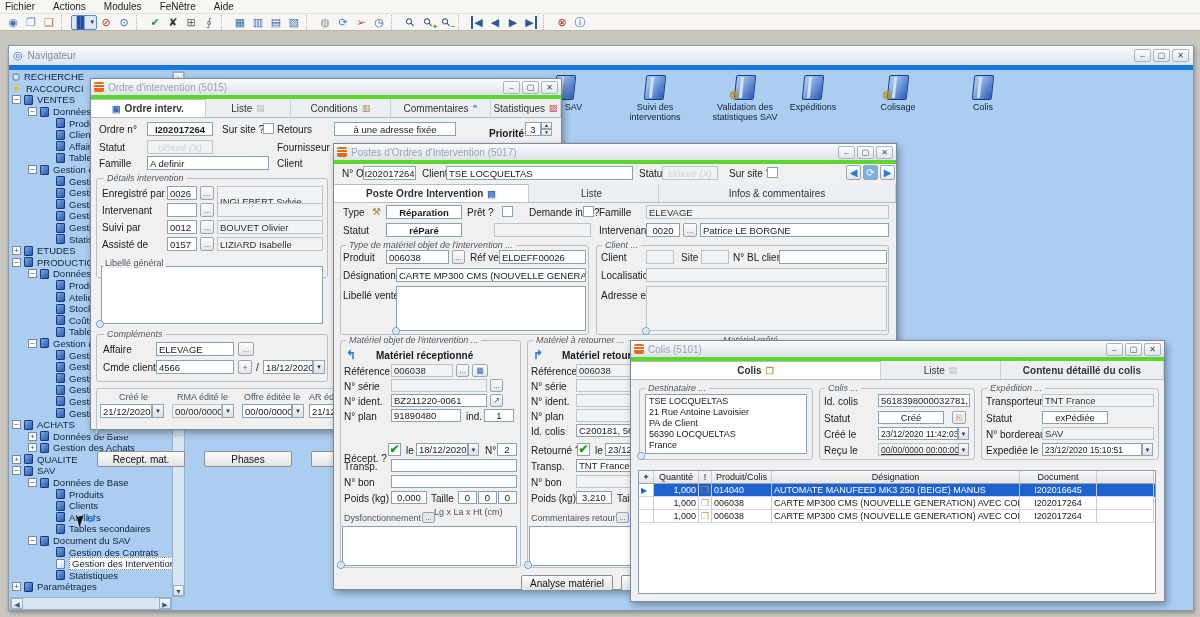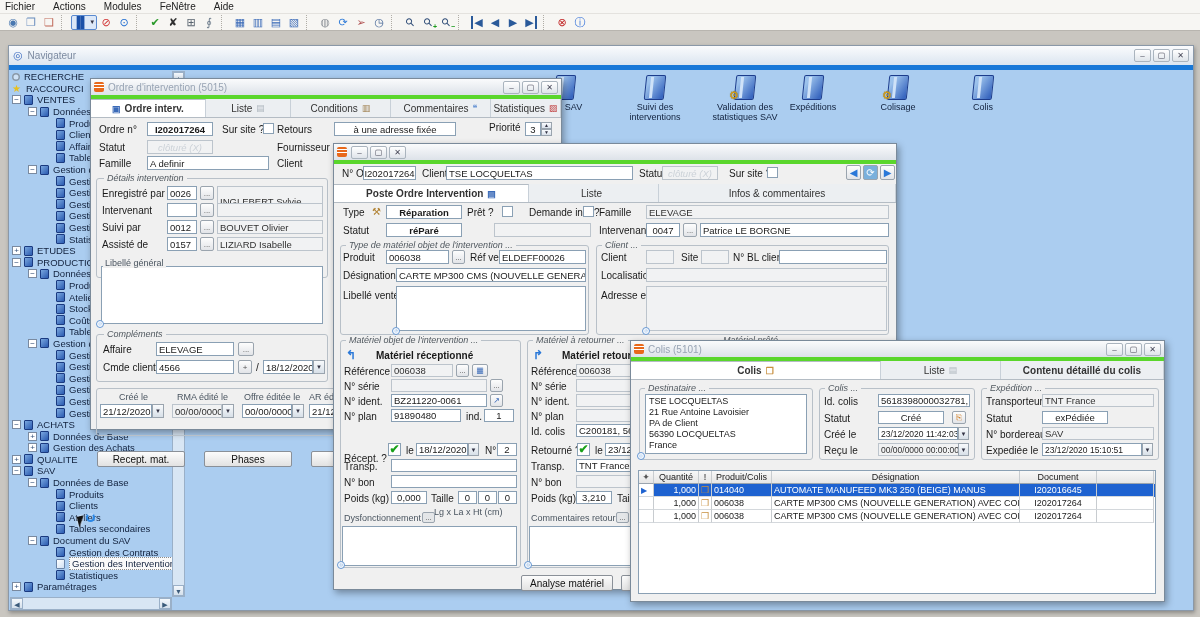--- a/index.html
+++ b/index.html
@@ -532,21 +532,21 @@
           <span class="tgl" style="color:#c04040;">▨</span>
         </div>
     </div>
     <div style="position:relative;width:100%;height:312px;">
       <span class="lbl" style="left:8px;top:6px;">Ordre n°</span>
       <div class="fld b ctr" style="left:56px;top:4px;width:66px;height:14px;">I202017264</div>
       <span class="lbl" style="left:131px;top:6px;">Sur site ?</span>
       <span class="chk" style="left:172px;top:5px;"></span>
       <span class="lbl" style="left:186px;top:6px;">Retours</span>
       <div class="fld ctr" style="left:243px;top:4px;width:122px;height:14px;">à une adresse fixée</div>
-      <span class="lbl" style="left:398px;top:4px;">Priorité</span>
+      <span class="lbl" style="left:398px;top:10px;font-weight:bold;">Priorité</span>
       <div class="fld ctr" style="left:434px;top:4px;width:16px;height:14px;">3</div>
       <span class="spin" style="left:450px;top:4px;height:14px;">
           <div>▲</div>
           <div>▼</div>
         </span>
 
       <span class="lbl" style="left:8px;top:24px;">Statut</span>
       <div class="fld dis ghost" style="left:56px;top:22px;width:66px;height:14px;">clôturé (X)</div>
       <span class="lbl" style="left:186px;top:24px;">Fournisseur</span>
 
@@ -605,20 +605,21 @@
       <div class="pbtn" style="left:6px;top:333px;width:88px;height:16px;">Recept. mat.</div>
       <div class="pbtn" style="left:113px;top:333px;width:88px;height:16px;">Phases</div>
       <div class="pbtn" style="left:220px;top:333px;width:88px;height:16px;">Postes</div>
       <div class="pbtn" style="left:327px;top:333px;width:88px;height:16px;">Expertise</div>
     </div>
   </div>
 
   <div class="win" id="w5017" style="left:333px;top:143px;width:564px;height:447px;z-index:20;">
     <div class="tbar">
       <span class="ticon"></span>
+      <span class="ttext">Postes d'Ordres d'Intervention (5017)</span>
       <span class="wbtns">
         <span class="wbtn">–</span>
         <span class="wbtn">▢</span>
         <span class="wbtn">✕</span>
       </span>
     </div>
     <div class="gbar"></div>
     <div style="position:relative;width:100%;height:20px;">
       <span class="lbl" style="left:8px;top:4px;">N° OI</span>
       <div class="fld ctr" style="left:29px;top:2px;width:53px;height:14px;">I202017264</div>
@@ -658,21 +659,21 @@
       <span class="lbl" style="left:133px;top:4px;">Prêt ?</span>
       <span class="chk" style="left:168px;top:3px;"></span>
       <span class="lbl" style="left:195px;top:4px;">Demande info ?</span>
       <span class="chk" style="left:249px;top:3px;"></span>
       <span class="lbl" style="left:265px;top:4px;">Famille</span>
       <div class="fld dis" style="left:312px;top:2px;width:243px;height:14px;">ELEVAGE</div>
       <span class="lbl" style="left:9px;top:22px;">Statut</span>
       <div class="fld b ctr" style="left:52px;top:20px;width:76px;height:14px;">réParé</div>
       <div class="fld dis" style="left:160px;top:20px;width:97px;height:14px;"></div>
       <span class="lbl" style="left:265px;top:22px;">Intervenant</span>
-      <div class="fld ctr" style="left:312px;top:20px;width:34px;height:14px;">0047</div>
+      <div class="fld ctr" style="left:312px;top:20px;width:34px;height:14px;">0020</div>
       <div class="btn3" style="left:349px;top:20px;width:14px;height:14px;">...</div>
       <div class="fld" style="left:366px;top:20px;width:189px;height:14px;">Patrice LE BORGNE</div>
 
       <div class="grp" style="left:6px;top:42px;width:249px;height:90px;"></div>
       <span class="grplbl" style="left:12px;top:37px;">Type de matériel objet de l'intervention ...</span>
       <span class="lbl" style="left:9px;top:49px;">Produit</span>
       <div class="fld" style="left:52px;top:47px;width:63px;height:14px;">006038</div>
       <div class="btn3" style="left:118px;top:47px;width:13px;height:14px;">...</div>
       <span class="lbl" style="left:136px;top:49px;">Réf vente</span>
       <div class="fld" style="left:165px;top:47px;width:87px;height:14px;">ELDEFF00026</div>
@@ -816,21 +817,21 @@
       <span class="grplbl" style="left:194px;top:3px;">Colis ...</span>
       <span class="lbl" style="left:193px;top:16px;">Id. colis</span>
       <div class="fld" style="left:247px;top:14px;width:92px;height:13px;">5618398000032781, C200181</div>
       <span class="lbl" style="left:193px;top:33px;">Statut</span>
       <div class="fld ctr" style="left:247px;top:31px;width:66px;height:13px;">Créé</div>
       <div class="btn3" style="left:321px;top:31px;width:14px;height:13px;color:#d07818;">⎘</div>
       <span class="lbl" style="left:193px;top:49px;">Créé le</span>
       <div class="fld" style="left:247px;top:47px;width:80px;height:13px;font-size:8.5px;">23/12/2020 11:42:03</div>
       <div class="dd" style="left:327px;top:47px;width:11px;height:13px;">▼</div>
       <span class="lbl" style="left:193px;top:65px;">Reçu le</span>
-      <div class="fld dis" style="left:247px;top:63px;width:84px;height:13px;font-size:8.5px;">00/00/0000 00:00:00</div>
+      <div class="fld dis" style="left:247px;top:63px;width:84px;height:13px;font-size:8.5px;text-decoration:underline;">00/00/0000 00:00:00</div>
       <div class="dd" style="left:327px;top:63px;width:11px;height:13px;">▼</div>
 
       <div class="grp" style="left:350px;top:8px;width:178px;height:72px;"></div>
       <span class="grplbl" style="left:356px;top:3px;">Expédition ...</span>
       <span class="lbl" style="left:355px;top:16px;">Transporteur</span>
       <div class="fld dis" style="left:411px;top:14px;width:112px;height:13px;">TNT France</div>
       <span class="lbl" style="left:355px;top:33px;">Statut</span>
       <div class="fld ctr" style="left:411px;top:31px;width:66px;height:13px;">exPédiée</div>
       <span class="lbl" style="left:355px;top:49px;">N° bordereau</span>
       <div class="fld dis" style="left:411px;top:47px;width:112px;height:13px;">SAV</div>

